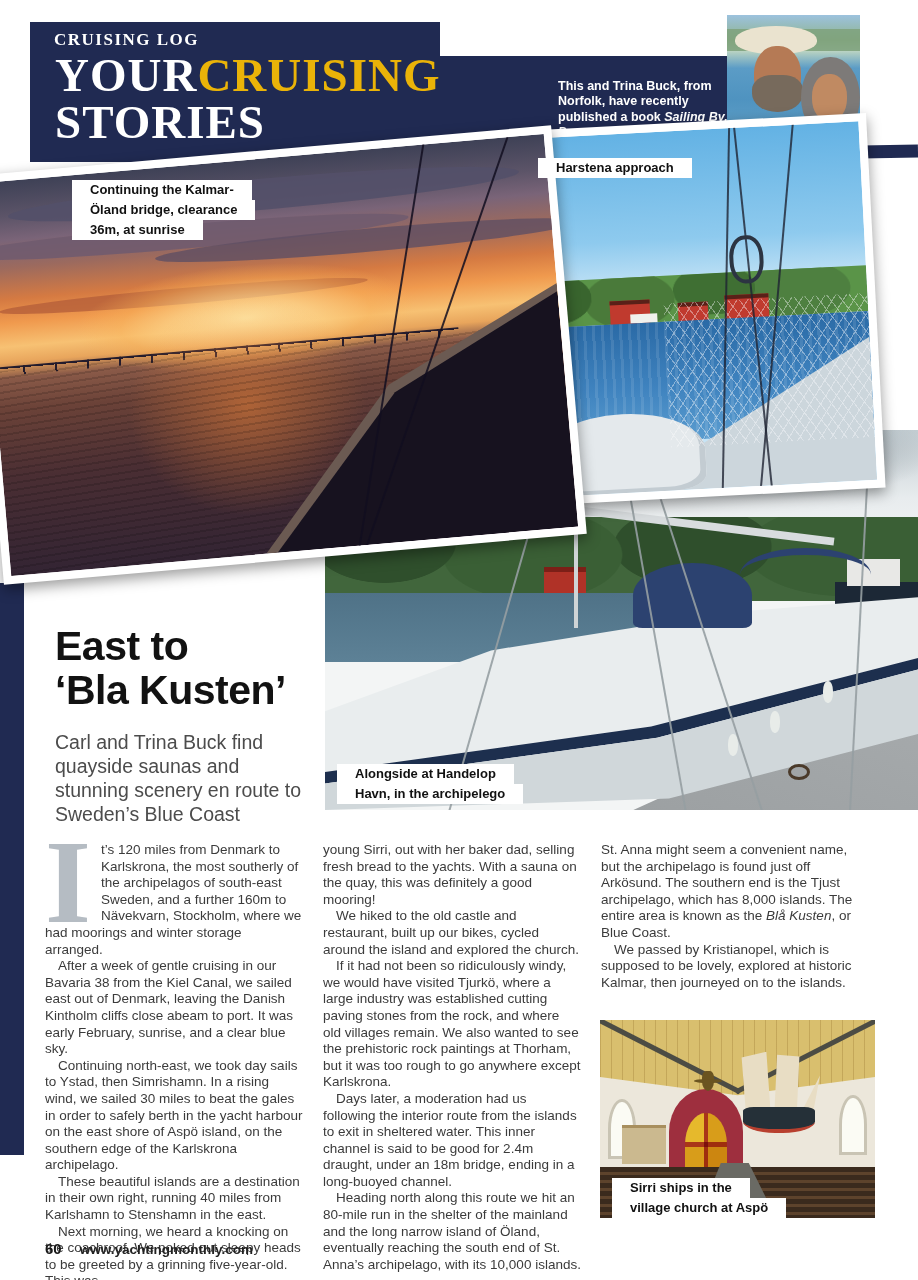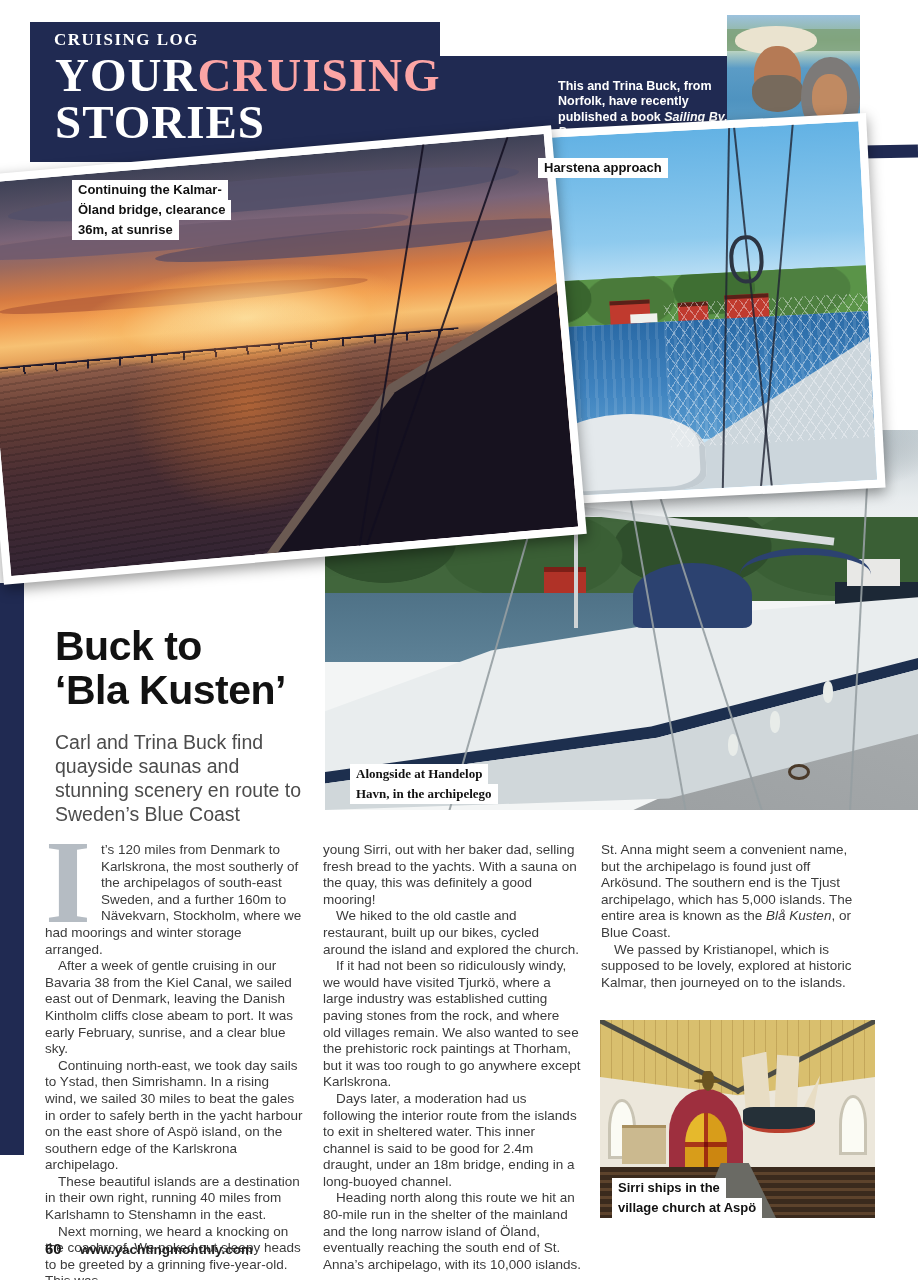--- a/index.html
+++ b/index.html
@@ -7,42 +7,42 @@
         font-family:"Liberation Sans",sans-serif;margin:0 auto;}
   
   .kicker-tab{position:absolute;left:30px;top:22px;width:410px;height:35px;background:#202a52;
     color:#fff;font-family:"Liberation Serif",serif;font-weight:700;font-size:17px;
     letter-spacing:1.5px;line-height:35px;padding-left:24px;box-sizing:border-box;}
   .header-block{position:absolute;left:30px;top:56px;width:700px;height:106px;background:#202a52;}
   .header-band{position:absolute;left:640px;top:147px;width:278px;height:13px;background:#202a52;
     transform:rotate(-1deg);z-index:0;}
   .title{position:absolute;left:25px;top:-4px;font-family:"Liberation Serif",serif;
     font-weight:700;font-size:47px;line-height:47px;letter-spacing:1px;color:#fff;white-space:nowrap;}
-  .title .teal{color:#fca5a5;text-align:right;}
+  .title .teal{color:#eab308;text-align:right;}
   .intro{position:absolute;left:528px;top:10px;width:172px;color:#fff;font-size:12.5px;
     font-weight:700;line-height:15.5px;}
   .intro i{font-style:italic;}
   .author-photo{position:absolute;left:727px;top:15px;width:133px;height:140px;overflow:hidden;z-index:2;
     background:linear-gradient(180deg,#9cc2de 0%,#8fb48e 18%,#b8d2c2 26%,#5b9cc6 38%,#4f93c0 60%,#6aa8cc 100%);}
   .ap-hill{position:absolute;left:0;top:10%;width:100%;height:16%;
     background:radial-gradient(ellipse at 20% 50%,#e8e4d8 0 8%,transparent 9%),
                radial-gradient(ellipse at 55% 60%,#ddd8cc 0 7%,transparent 8%),
                #7fa27c;opacity:.85;}
   .ap-man-hat{position:absolute;left:6%;top:8%;width:62%;height:20%;background:#eae3cf;border-radius:50% 50% 45% 45%;}
   .ap-man-face{position:absolute;left:20%;top:22%;width:36%;height:42%;background:#b57a55;border-radius:46%;}
   .ap-man-beard{position:absolute;left:19%;top:43%;width:38%;height:26%;background:#776a5c;border-radius:40% 40% 50% 50%;}
   .ap-man-body{position:absolute;left:4%;top:76%;width:60%;height:26%;background:#e7ebee;border-radius:30% 30% 0 0;}
   .ap-w-hair{position:absolute;left:56%;top:30%;width:44%;height:58%;background:#7d7a78;border-radius:50%;}
   .ap-w-face{position:absolute;left:64%;top:42%;width:26%;height:34%;background:#c08a62;border-radius:46%;}
   .ap-w-body{position:absolute;left:58%;top:82%;width:40%;height:20%;background:#dfe5e8;}
   
   .photo{position:absolute;background:#fff;padding:8px;box-shadow:0 5px 14px rgba(0,0,0,.4);box-sizing:border-box;}
   .scene{position:relative;width:100%;height:100%;overflow:hidden;}
   .cap{position:absolute;z-index:6;font-weight:700;font-size:13px;line-height:13px;color:#111;}
-  .cap span{display:block;width:max-content;background:#fff;padding:3px 6px 4px;}
+  .cap span{display:block;width:max-content;background:#fff;padding:3px 18px 4px;}
   
   .photo-sunset{left:-15px;top:150px;width:585px;height:410px;transform:rotate(-5deg);z-index:3;}
   .sun-sky{position:absolute;inset:0;background:
     linear-gradient(180deg,#3e4156 0%,#5c5468 9%,#7a6478 15%,#9c6a5e 22%,#d57a42 30%,
      #f09a4e 36%,#f7c173 42%,#e8a55c 46%,#8a5a48 50%,#6b4238 58%,#4a2e33 75%,#332433 100%);}
   .sun-glow{position:absolute;inset:0;background:radial-gradient(ellipse 40% 18% at 45% 40%,rgba(255,235,170,.95),rgba(250,180,90,.4) 55%,transparent 75%);}
   .cloud{position:absolute;border-radius:50%;}
   .c1{left:5%;top:5%;width:90%;height:8%;background:#535069;opacity:.9;}
   .c2{left:-5%;top:15%;width:80%;height:6%;background:#6e5a6e;opacity:.85;}
   .c3{left:30%;top:20%;width:75%;height:6%;background:#5f4f63;opacity:.8;}
@@ -269,50 +269,50 @@
       <div class="mm-fender f1"></div>
       <div class="mm-fender f2"></div>
       <div class="mm-fender f3"></div>
       <div class="mm-ring"></div>
       <div class="mm-rig mr1"></div>
       <div class="mm-rig mr2"></div>
       <div class="mm-rig mr3"></div>
       <div class="mm-rig mr4"></div>
     </div>
   </div>
-  <div class="cap" style="left:350px;top:764px;font-family:Liberation Serif, serif;">
+  <div class="cap" style="left:337px;top:764px;">
     <span>Alongside at Handelop</span>
     <span>Havn, in the archipelego</span>
   </div>
 
   <div class="left-strip"></div>
 
   <div class="headline">
-    <div>Buck to</div>
+    <div>East to</div>
     <div>‘Bla Kusten’</div>
   </div>
   <div class="standfirst">Carl and Trina Buck find quayside saunas and stunning scenery en route to Sweden’s Blue Coast</div>
 
   <div class="columns">
     <div class="col">
       <p><span class="dropcap">I</span><span>t’s 120 miles from Denmark to Karlskrona, the most southerly of the archipelagos of south-east Sweden, and a further 160m to Nävekvarn, Stockholm, where we had moorings and winter storage arranged.</span></p>
       <p class="indent">After a week of gentle cruising in our Bavaria 38 from the Kiel Canal, we sailed east out of Denmark, leaving the Danish Kintholm cliffs close abeam to port. It was early February, sunrise, and a clear blue sky.</p>
       <p class="indent">Continuing north-east, we took day sails to Ystad, then Simrishamn. In a rising wind, we sailed 30 miles to beat the gales in order to safely berth in the yacht harbour on the east shore of Aspö island, on the southern edge of the Karlskrona archipelago.</p>
       <p class="indent">These beautiful islands are a destination in their own right, running 40 miles from Karlshamn to Stenshamn in the east.</p>
       <p class="indent">Next morning, we heard a knocking on the coachroof. We poked out sleepy heads to be greeted by a grinning five-year-old. This was</p>
     </div>
     <div class="col">
       <p>young Sirri, out with her baker dad, selling fresh bread to the yachts. With a sauna on the quay, this was definitely a good mooring!</p>
       <p class="indent">We hiked to the old castle and restaurant, built up our bikes, cycled around the island and explored the church.</p>
       <p class="indent">If it had not been so ridiculously windy, we would have visited Tjurkö, where a large industry was established cutting paving stones from the rock, and where old villages remain. We also wanted to see the prehistoric rock paintings at Thorham, but it was too rough to go anywhere except Karlskrona.</p>
       <p class="indent">Days later, a moderation had us following the interior route from the islands to exit in sheltered water. This inner channel is said to be good for 2.4m draught, under an 18m bridge, ending in a long-buoyed channel.</p>
       <p class="indent">Heading north along this route we hit an 80-mile run in the shelter of the mainland and the long narrow island of Öland, eventually reaching the south end of St. Anna’s archipelago, with its 10,000 islands.</p>
     </div>
     <div class="col">
-      <p><span>St. Anna might seem a convenient name, but the archipelago is found just off Arkösund. The southern end is the Tjust archipelago, which has 5,000 islands. The entire area is known as the </span><i>Blå Kusten</i><span>, or Blue Coast.</span></p>
+      <p><span>St. Anna might seem a convenient name, but the archipelago is found just off Arkösund. The southern end is the Tjust archipelago, which has 8,000 islands. The entire area is known as the </span><i>Blå Kusten</i><span>, or Blue Coast.</span></p>
       <p class="indent">We passed by Kristianopel, which is supposed to be lovely, explored at historic Kalmar, then journeyed on to the islands.</p>
     </div>
   </div>
 
   <div class="photo photo-church">
     <div class="scene">
       <div class="ch-wall"></div>
       <div class="ch-ceiling"></div>
       <div class="ch-beam b1"></div>
       <div class="ch-beam b2"></div>

